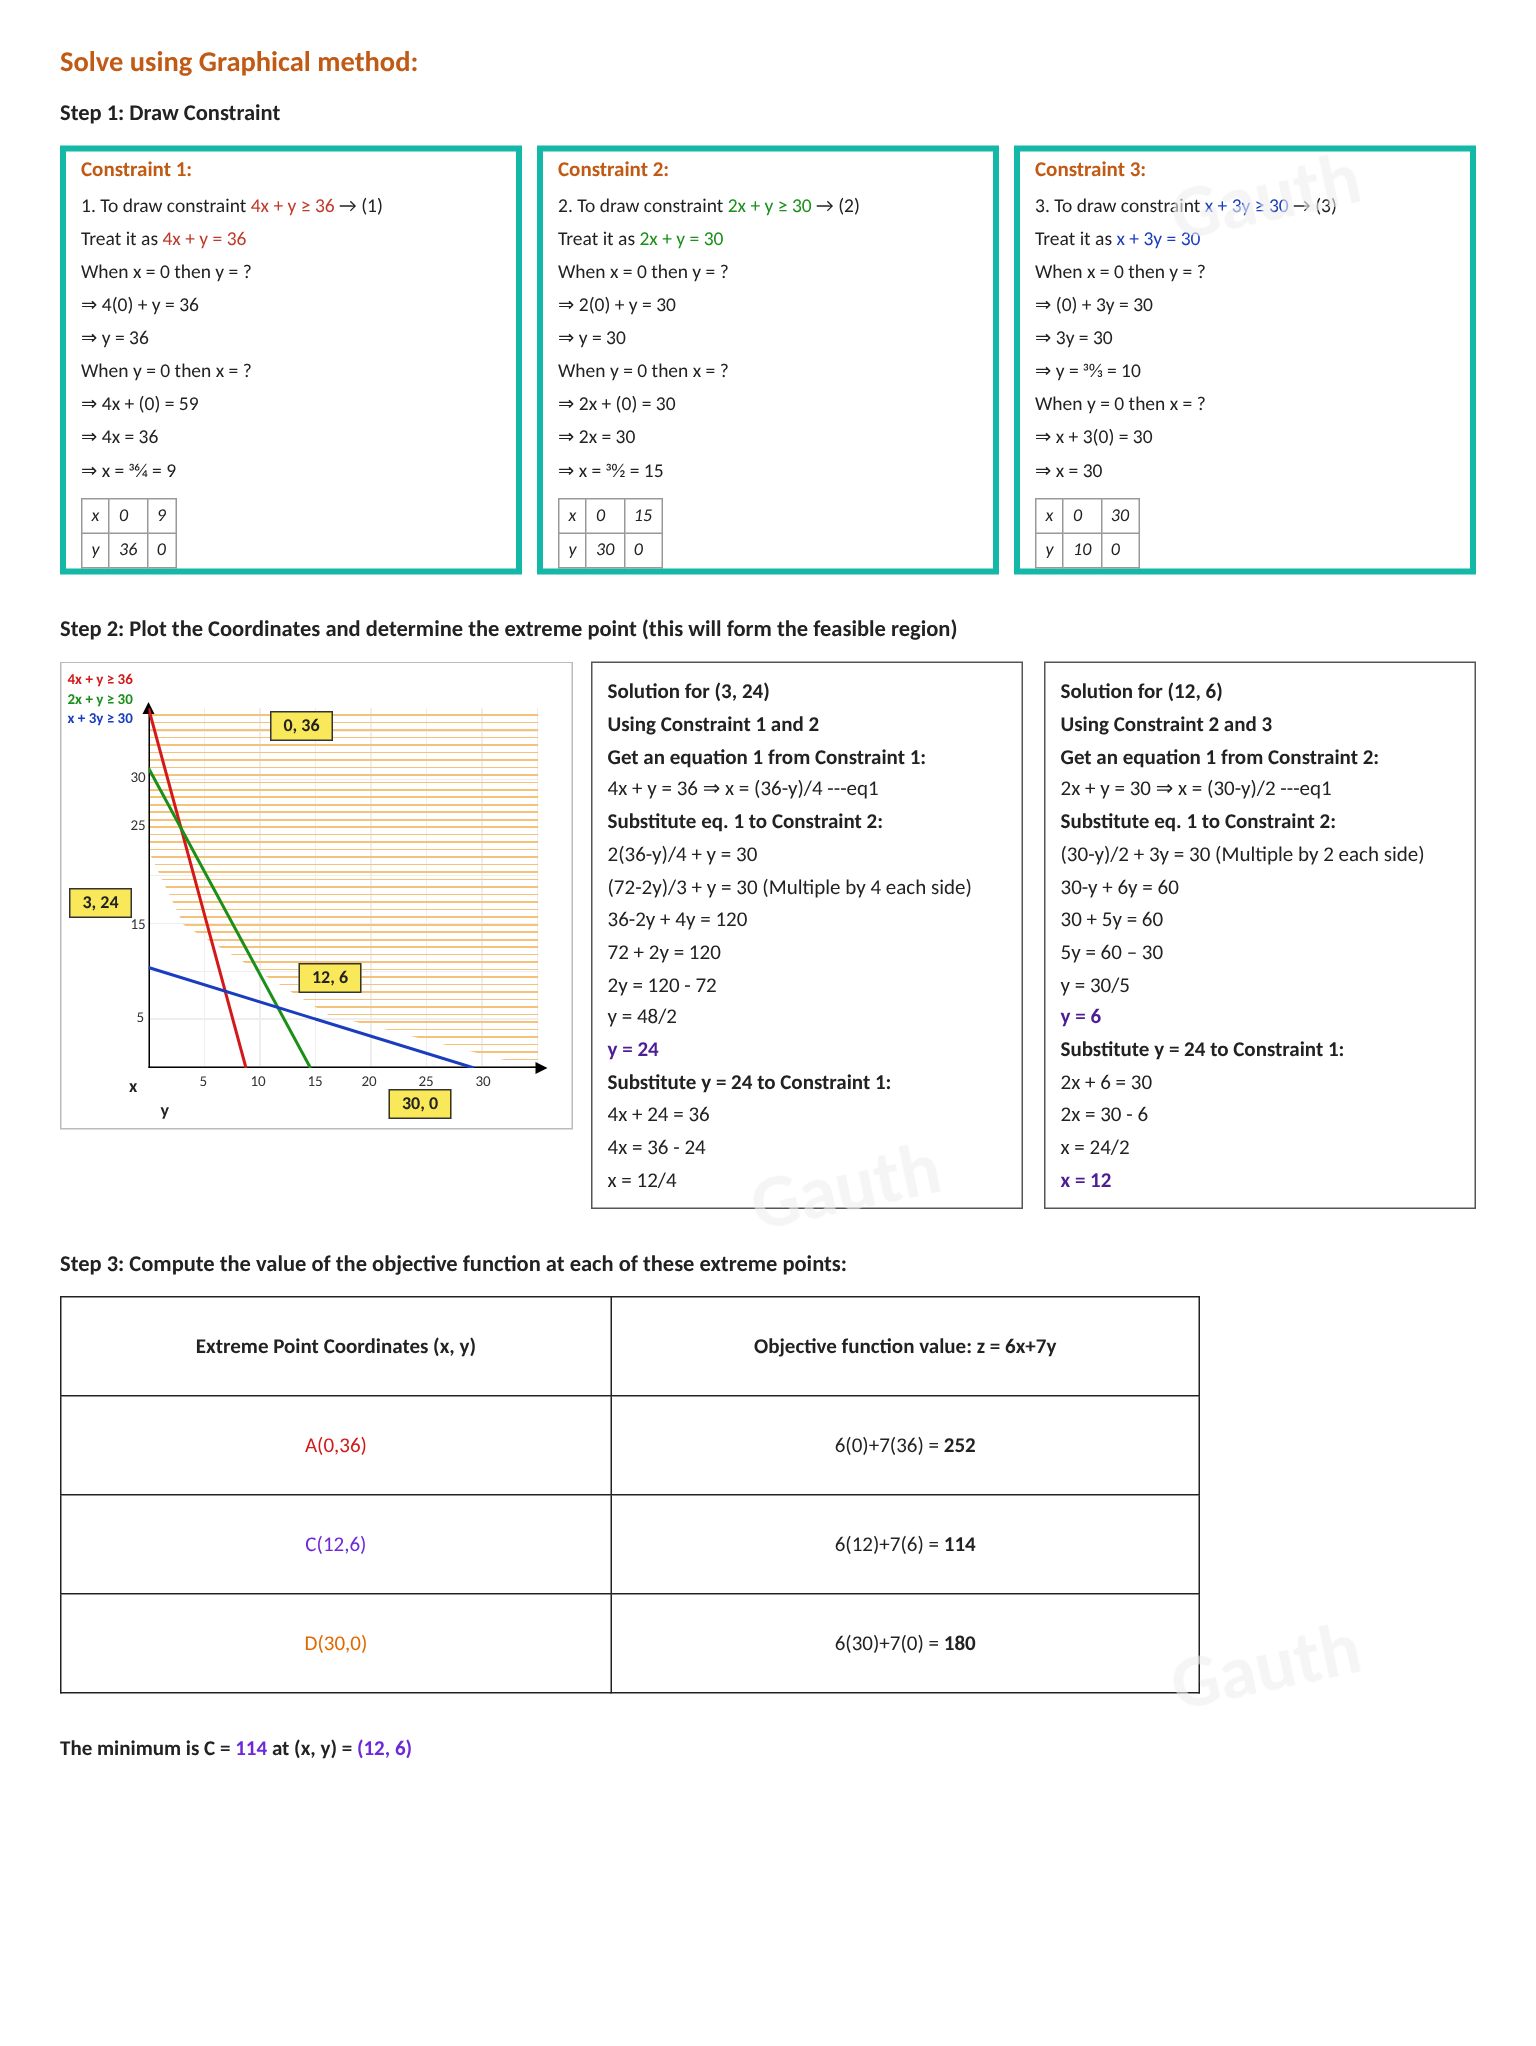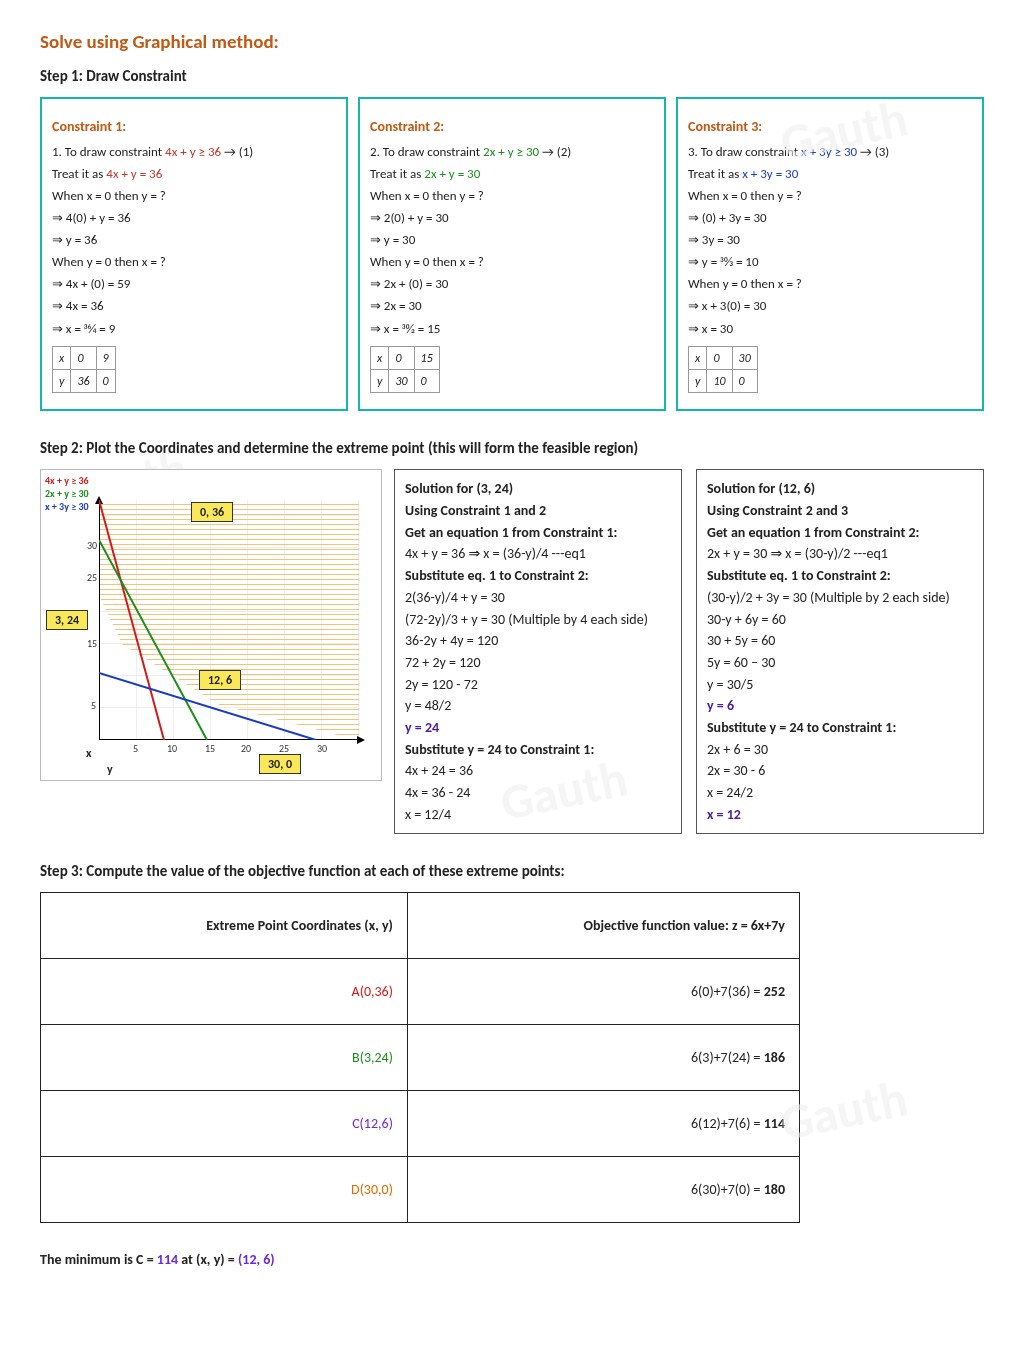--- a/index.html
+++ b/index.html
@@ -1,54 +1,54 @@
 <!DOCTYPE html>
 <html><head>
 <meta charset="utf-8">
 <style>
 body{font-family:Calibri,Arial,sans-serif;font-size:14px;color:#222;margin:0;padding:30px 40px;width:1024px;box-sizing:border-box;background:#fff}
 .main-title{color:#c05a14;font-weight:bold;font-size:19px;margin:0 0 14px 0}
 .step-title{font-weight:bold;font-size:15px;margin:6px 0 12px 0}
 .cboxes{display:flex;gap:10px}
-.cbox{border:2px solid #14b8a6;padding:16px 10px;flex:1;font-size:13px;line-height:1.7}
+.cbox{border:4px solid #14b8a6;padding:0 10px;flex:1;font-size:13px;line-height:1.7}
 .cbox .hdr{color:#c05a14;font-weight:bold;font-size:14px;margin-bottom:2px}
 .cbox .red{color:#c0392b}
 .cbox .green{color:#1a8f1a}
 .cbox .blue{color:#1a3dc0}
 .cbox .tbl{border-collapse:collapse;margin-top:6px}
 .cbox .tbl td{border:1px solid #999;padding:1px 6px;font-style:italic;font-size:12px}
 .step2{display:flex;gap:14px;margin-top:10px}
 .graphwrap{width:340px}
 .graph{position:relative;width:340px;height:310px;border:1px solid #bbb;background:#fff}
 .axis-x{position:absolute;bottom:40px;left:58px;width:260px;height:1px;background:#000}
 .axis-y{position:absolute;bottom:40px;left:58px;width:1px;height:240px;background:#000}
 .arrow-x{position:absolute;bottom:36px;left:316px;width:0;height:0;border-left:8px solid #000;border-top:4px solid transparent;border-bottom:4px solid transparent}
 .arrow-y{position:absolute;left:54px;top:26px;width:0;height:0;border-bottom:8px solid #000;border-left:4px solid transparent;border-right:4px solid transparent}
 .grid{position:absolute;left:58px;bottom:40px;width:260px;height:240px;background:repeating-linear-gradient(to right,#eee 0,#eee 1px,transparent 1px,transparent 37px),repeating-linear-gradient(to top,#eee 0,#eee 1px,transparent 1px,transparent 32px)}
 .hatch{position:absolute;left:58px;bottom:40px;width:260px;height:240px;background:repeating-linear-gradient(to top,#f5c27a 0,#f5c27a 1px,transparent 1px,transparent 5px);clip-path:polygon(100% 100%,100% 0,0 0,-2% 35%,9% 60%,46% 85%)}
 .line{position:absolute;left:58px;bottom:40px;width:260px;height:240px}
 .line svg{position:absolute;left:0;top:0;width:260px;height:240px}
 .callout{position:absolute;background:#f9e95a;border:1px solid #333;padding:2px 8px;font-size:12px;font-weight:bold}
-.cal-a{top:32px;left:150px}
-.cal-b{top:140px;left:5px}
+.cal-a{top:32px;left:139px}
+.cal-b{top:150px;left:5px}
 .cal-c{top:200px;left:158px}
 .cal-d{bottom:6px;left:218px}
 .legend{position:absolute;top:4px;left:4px;font-size:10px;font-weight:bold;line-height:1.3}
 .legend .r{color:#d31919}.legend .g{color:#1a8f1a}.legend .b{color:#1a3dc0}
 .tick{position:absolute;font-size:10px;color:#333}
 .tx5{bottom:25px;left:92px}.tx10{bottom:25px;left:126px}.tx15{bottom:25px;left:164px}
 .tx20{bottom:25px;left:200px}.tx25{bottom:25px;left:238px}.tx30{bottom:25px;left:276px}
 .ty5{bottom:68px;left:50px}.ty15{bottom:130px;left:46px}.ty25{bottom:196px;left:46px}.ty30{bottom:228px;left:46px}
 .axislabel-x{position:absolute;bottom:20px;left:45px;font-weight:bold;font-size:12px}
 .axislabel-y{position:absolute;bottom:4px;left:66px;font-weight:bold;font-size:12px}
 .solbox{border:1px solid #555;padding:8px 10px;font-size:14px;line-height:1.55;flex:1}
 .solbox b{font-weight:bold}
 .solbox .bl{color:#4c1d95;font-weight:bold}
 .objtable{border-collapse:collapse;width:760px;margin-top:10px}
-.objtable th,.objtable td{border:1px solid #222;padding:24px 14px;text-align:right;font-size:14px}
+.objtable th,.objtable td{border:1px solid #222;padding:24px 14px;text-align:center;font-size:14px}
 .objtable th{font-weight:bold}
 .red{color:#d31919}.green{color:#1a8f1a}.blue{color:#6d28d9}.orange{color:#e06a00}
 .concl{margin-top:28px;font-weight:bold}
 .watermark{position:fixed;color:#eee;font-size:50px;font-weight:bold;pointer-events:none;transform:rotate(-12deg);opacity:.6}
 </style>
 </head>
 <body>
 
 <div class="watermark" style="top:100px;left:780px">Gauth</div>
 <div class="watermark" style="top:450px;left:60px">Gauth</div>
@@ -228,24 +228,20 @@
   <tbody>
       <tr>
     <th>Extreme Point Coordinates (x, y)</th>
     <th>Objective function value: z = 6x+7y</th>
   </tr>
   <tr>
         <td class="red">A(0,36)</td>
         <td><span>6(0)+7(36) = </span><b>252</b></td>
       </tr>
   <tr>
-        <td class="green">B(3,24)</td>
-        <td><span>6(3)+7(24) = </span><b>186</b></td>
-      </tr>
-  <tr>
         <td class="blue">C(12,6)</td>
         <td><span>6(12)+7(6) = </span><b>114</b></td>
       </tr>
   <tr>
         <td class="orange">D(30,0)</td>
         <td><span>6(30)+7(0) = </span><b>180</b></td>
       </tr>
 </tbody>
   </table>
 

